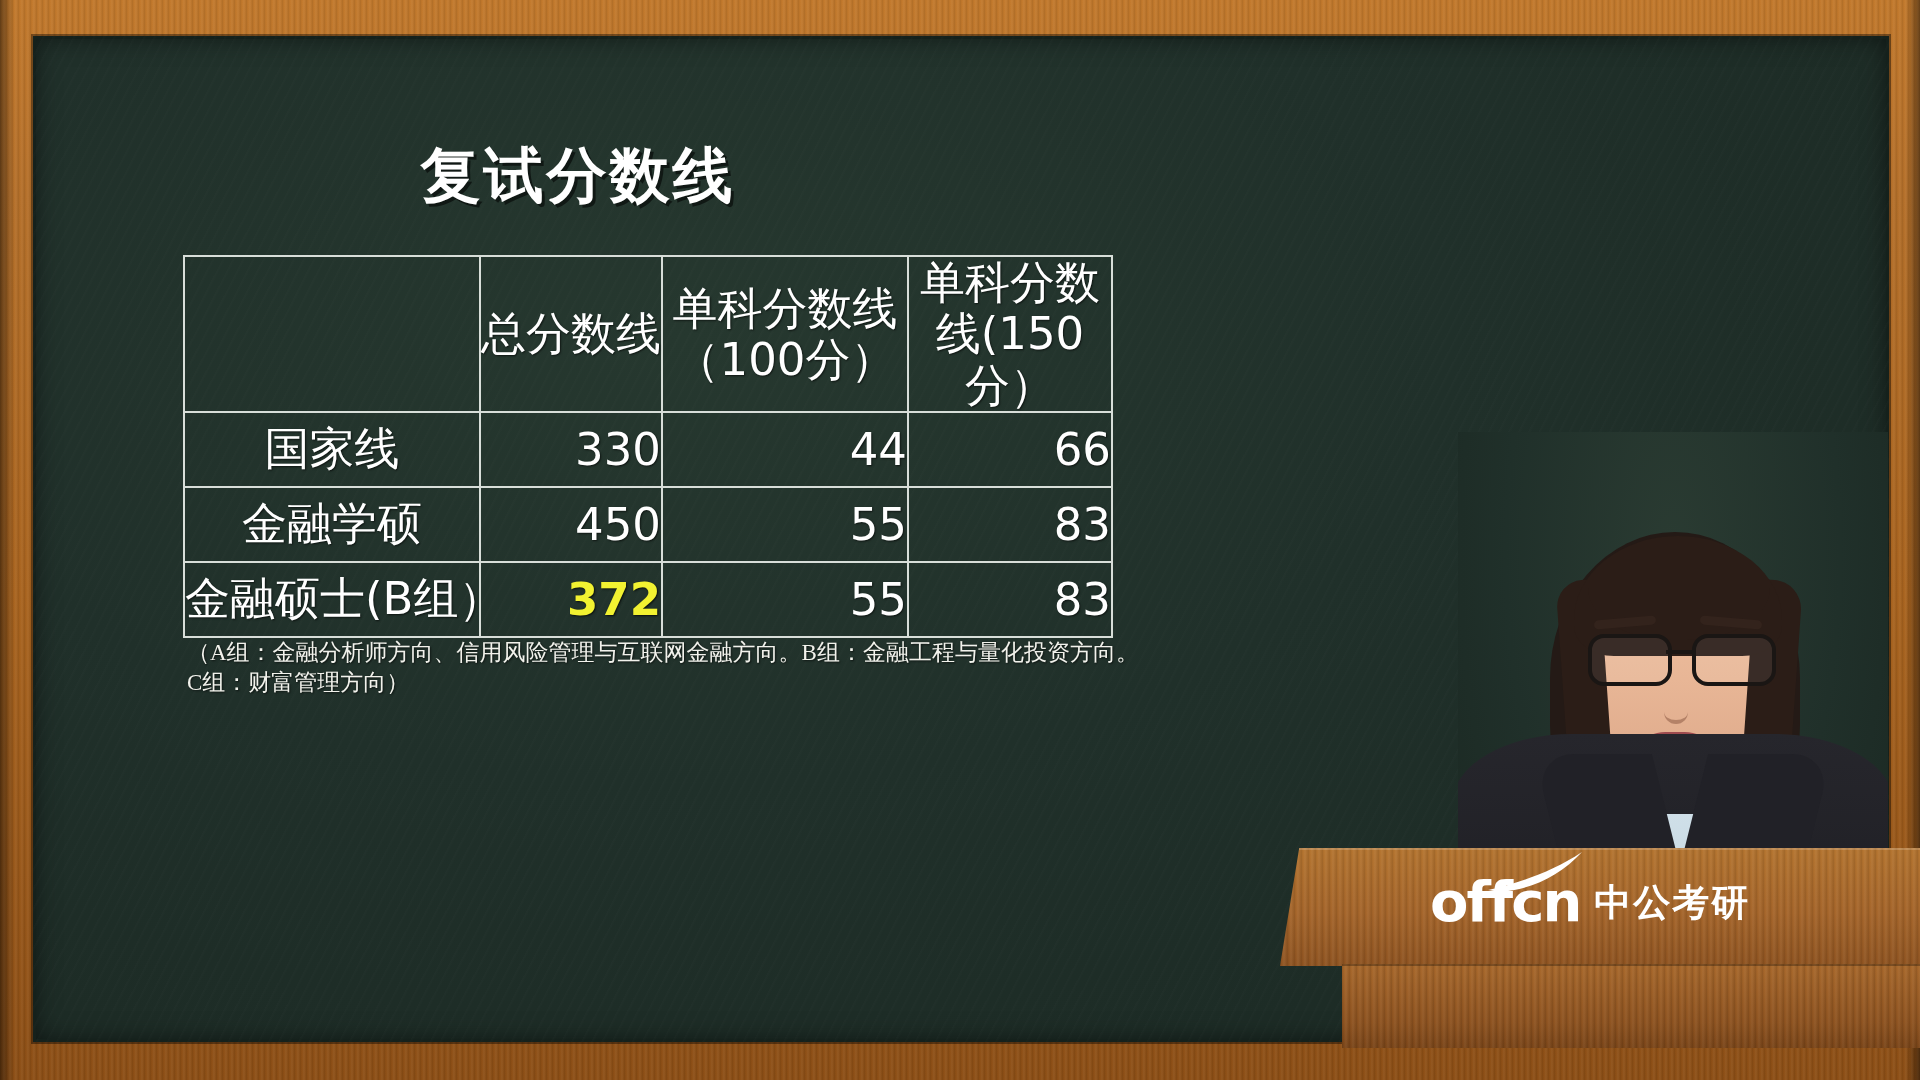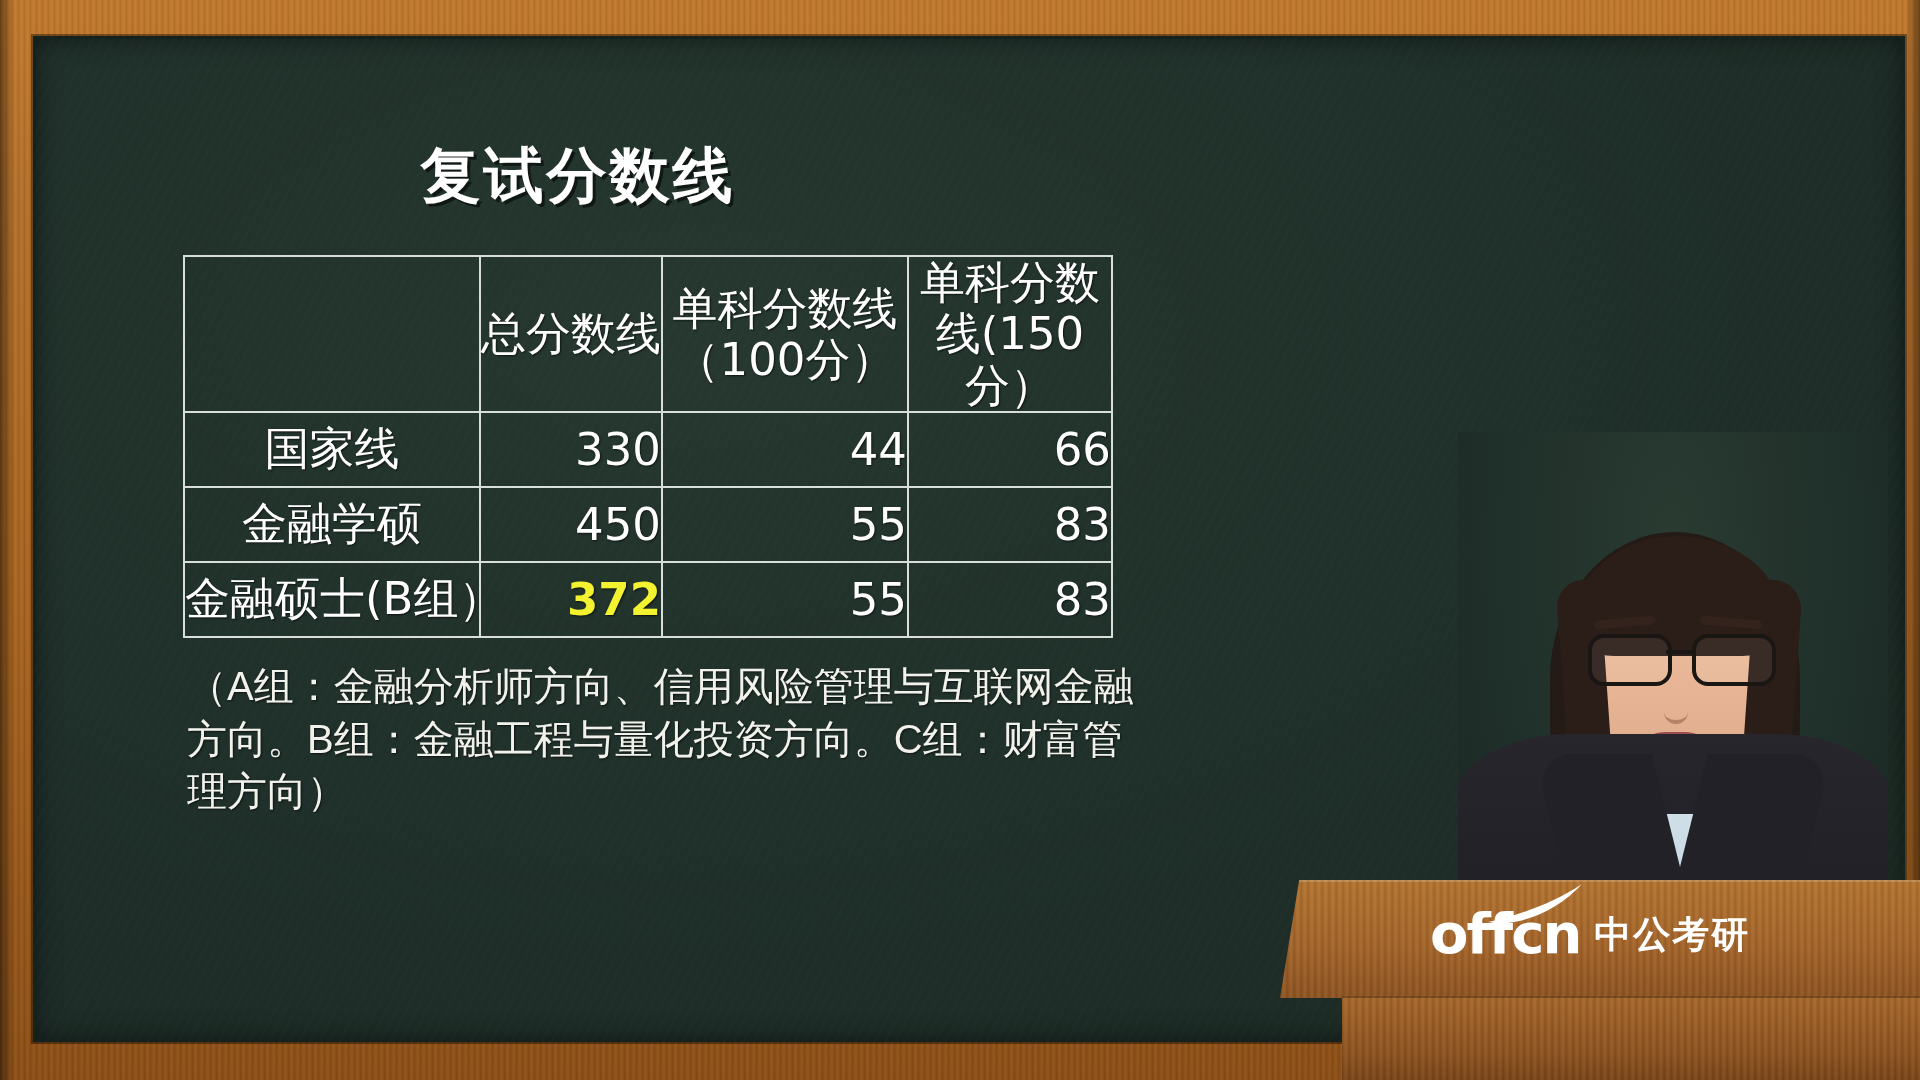--- a/index.html
+++ b/index.html
@@ -53,21 +53,20 @@
     top: 36px;
     width: 1856px;
     height: 1006px;
     background:
       radial-gradient(ellipse at 35% 30%, #26382f 0%, #20302a 45%, #1b2923 100%);
     box-shadow:
       inset 0 0 0 3px #15211c,
       inset 0 0 26px rgba(0,0,0,0.55),
       0 0 0 2px rgba(0,0,0,0.4);
     overflow: hidden;
-    padding-left: 16px;
   }
   .board-grain {
     position: absolute;
     inset: 0;
     background:
       repeating-linear-gradient(117deg,
         rgba(255,255,255,0.012) 0px, rgba(255,255,255,0.012) 1px,
         rgba(0,0,0,0.0) 3px, rgba(0,0,0,0.0) 9px);
     pointer-events: none;
   }
@@ -138,24 +137,23 @@
     font-size: 34px;
   }
   .row-value.highlight {
     color: #f2f231;
     font-weight: bold;
     text-shadow: 1px 1px 2px rgba(0,0,0,0.7);
   }
 
   
   .footnote {
-    margin-top: 22px;
     width: 960px;
-    font-family: Liberation Sans, sans-serif;
-    font-size: 40px;
+    font-family: Liberation Serif, serif;
+    font-size: 23px;
     line-height: 1.32;
     color: #f2f2ec;
     text-shadow: 1px 1px 2px rgba(0,0,0,0.6);
     text-indent: 0;
     padding-left: 4px;
   }
 
   
   .instructor {
     position: absolute;
@@ -311,21 +309,21 @@
     border-radius: 6px;
     transform: rotate(18deg);
   }
 
   
   .podium {
     position: absolute;
     right: 0;
     bottom: 0;
     width: 640px;
-    height: 200px;
+    height: 232px;
     z-index: 5;
   }
   .podium-top {
     position: absolute;
     left: 0; top: 0;
     width: 640px;
     height: 118px;
     background:
       repeating-linear-gradient(90deg,
         rgba(0,0,0,0.12) 0px, rgba(0,0,0,0.0) 2px,

